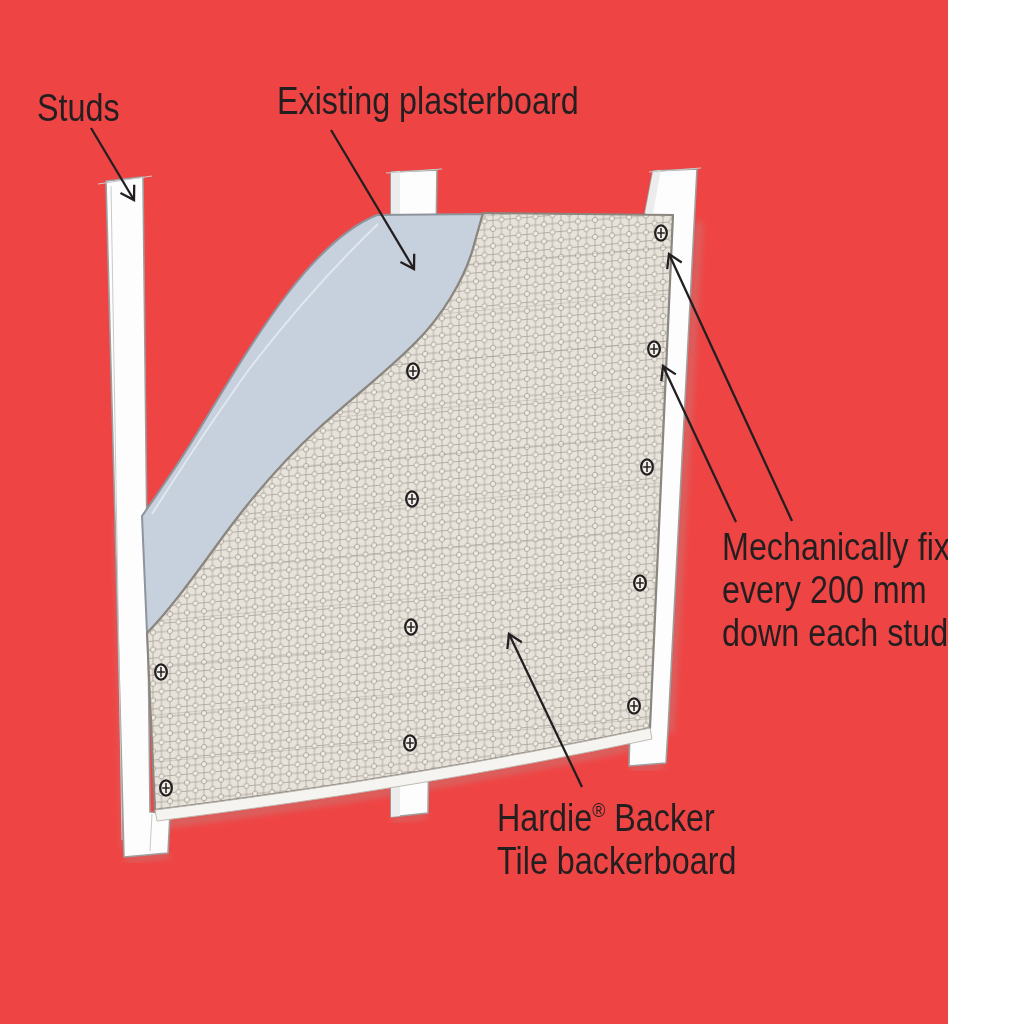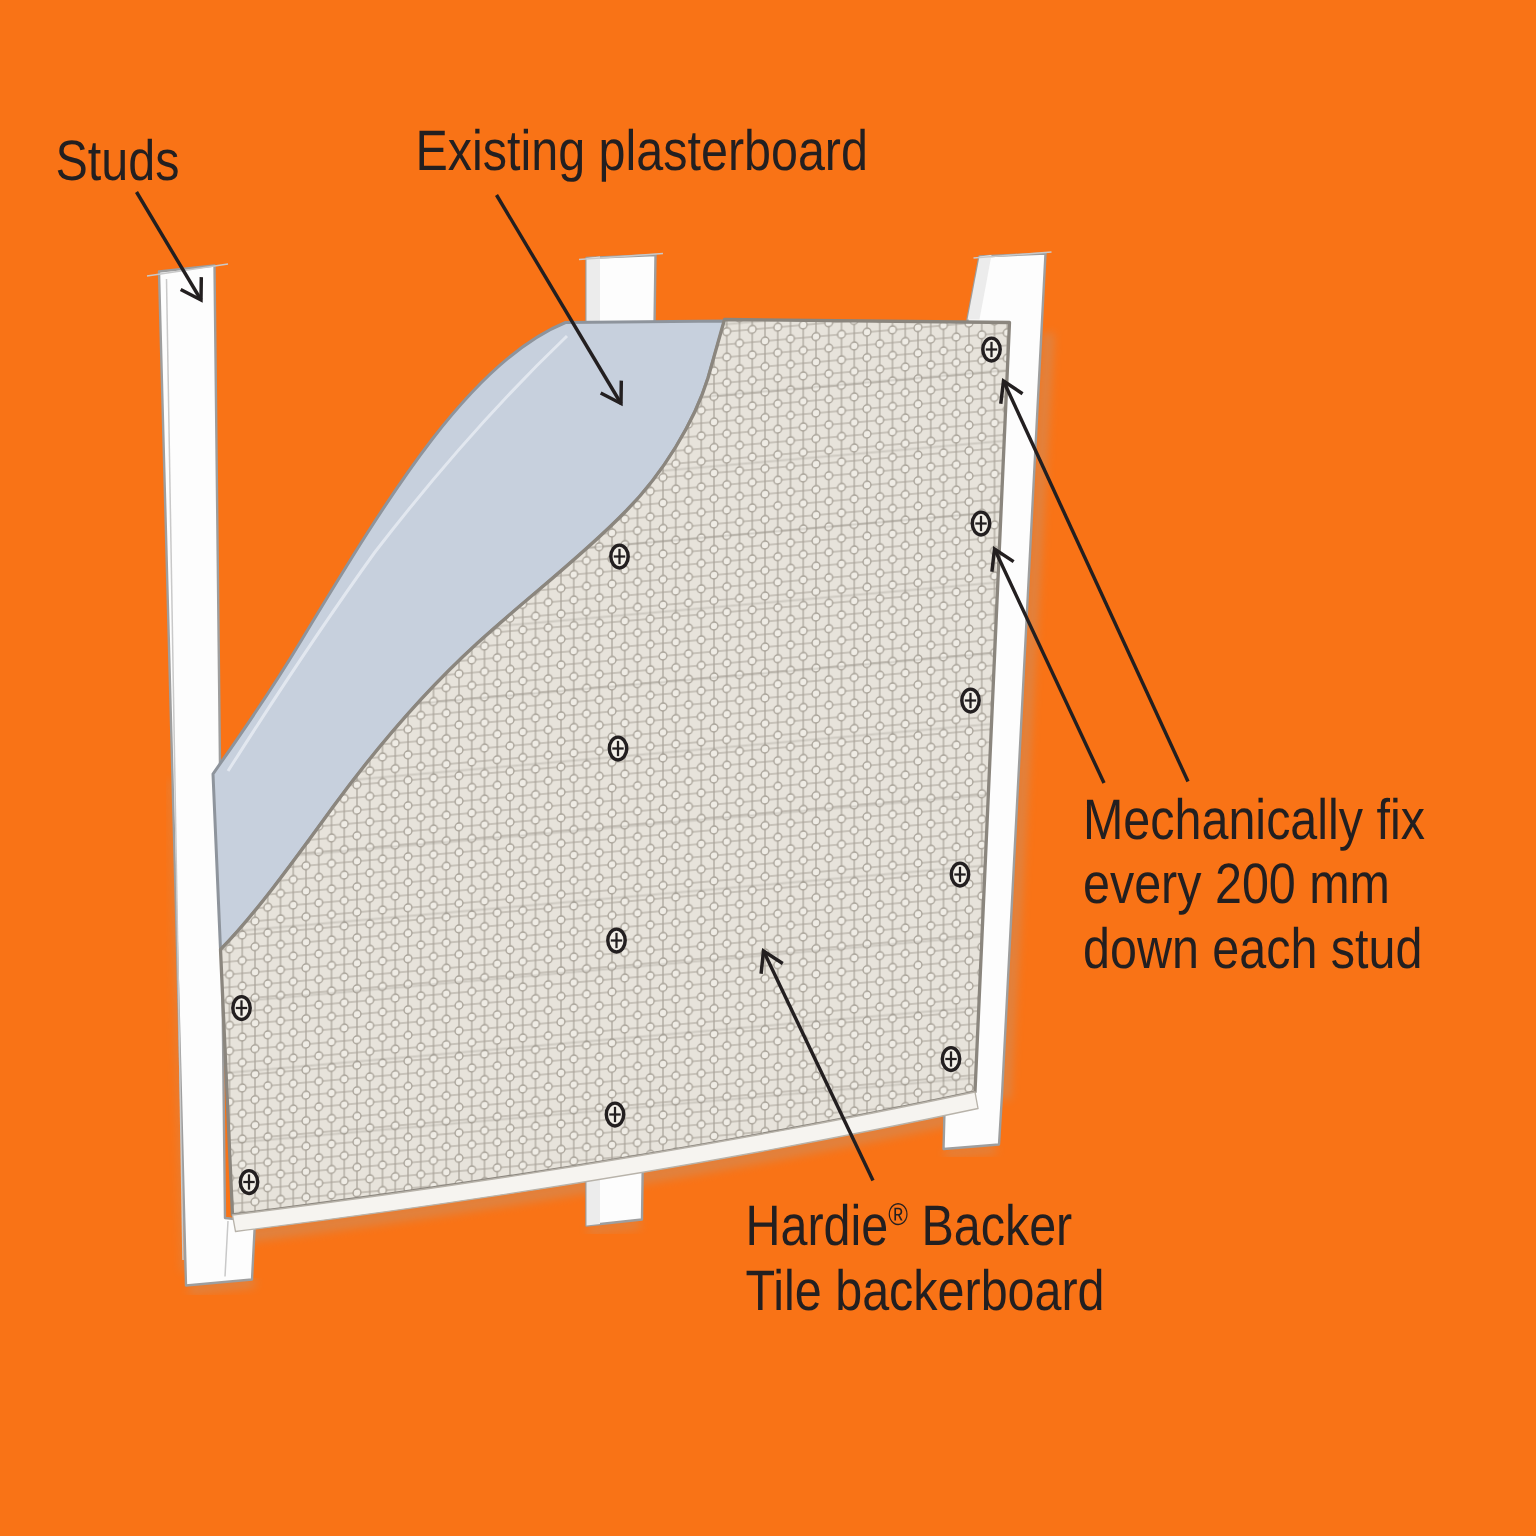--- a/index.html
+++ b/index.html
@@ -1,16 +1,16 @@
 <!DOCTYPE html>
 <html><head>
 <meta charset="utf-8">
 <style>
   html,body{margin:0;padding:0;background:#ffffff;}
-  .canvas{position:relative;width:1024px;height:1024px;background:#f97316;overflow:hidden;}
+  .canvas{position:relative;width:948px;height:1024px;background:#ef4444;overflow:hidden;}
   .canvas svg{position:absolute;left:0;top:0;}
   .label{
     position:absolute;
     font-family:"Liberation Sans","DejaVu Sans",sans-serif;
     font-size:38px;
     line-height:43px;
     color:#231f20;
     transform:scaleX(0.85);
     transform-origin:0 0;
     white-space:nowrap;

